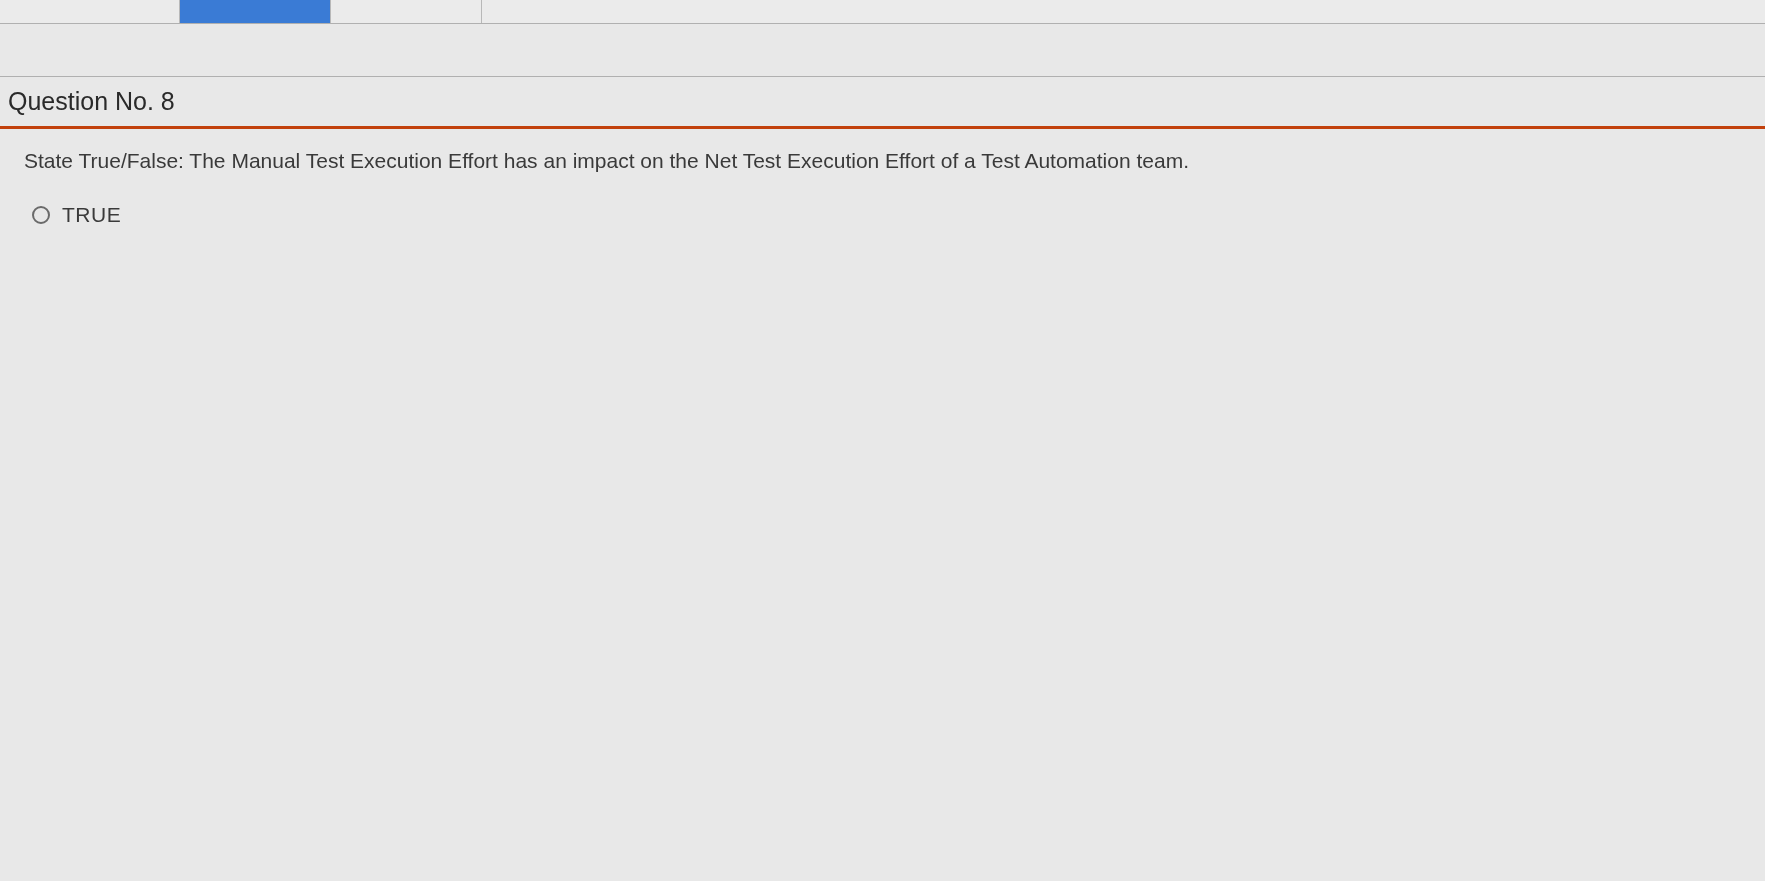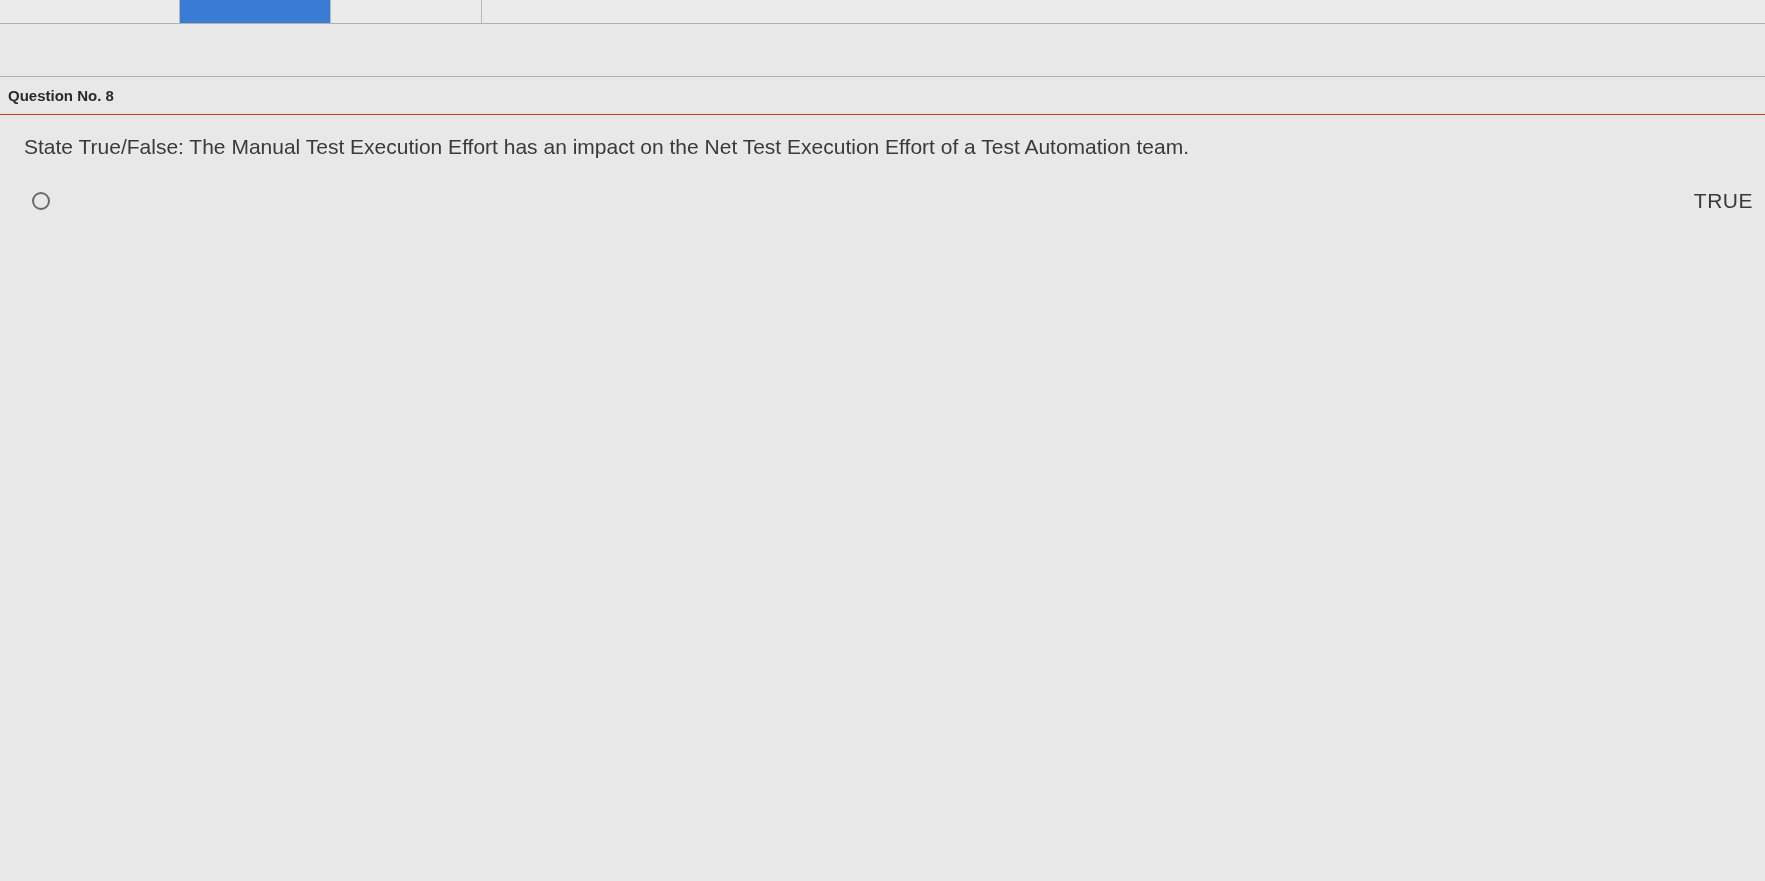--- a/index.html
+++ b/index.html
@@ -43,42 +43,40 @@
     .spacer {
       height: 52px;
       width: 100%;
     }
     .question-container {
       width: 100%;
       border-top: 1px solid #b0b0b0;
     }
     .question-header {
       padding: 10px 8px;
-      font-size: 15px;
+      font-size: 25px;
       color: #2a2a2a;
-      border-bottom: 1px solid #c2410c;
-      font-weight: 700;
+      border-bottom: 3px solid #c2410c;
+      font-weight: 400;
     }
     .question-body {
-      padding: 20px 12px;
-      margin-left: 12px;
+      padding: 20px 24px;
     }
     .question-text {
       font-size: 21px;
       color: #3a3a3a;
       margin-bottom: 30px;
       font-weight: 400;
     }
     .option-row {
       display: flex;
       align-items: center;
       margin-bottom: 22px;
       padding-left: 8px;
       cursor: pointer;
-      justify-content: space-between;
     }
     .radio-circle {
       width: 18px;
       height: 18px;
       border: 2px solid #6a6a6a;
       border-radius: 50%;
       margin-right: 12px;
       flex-shrink: 0;
       background: transparent;
     }

